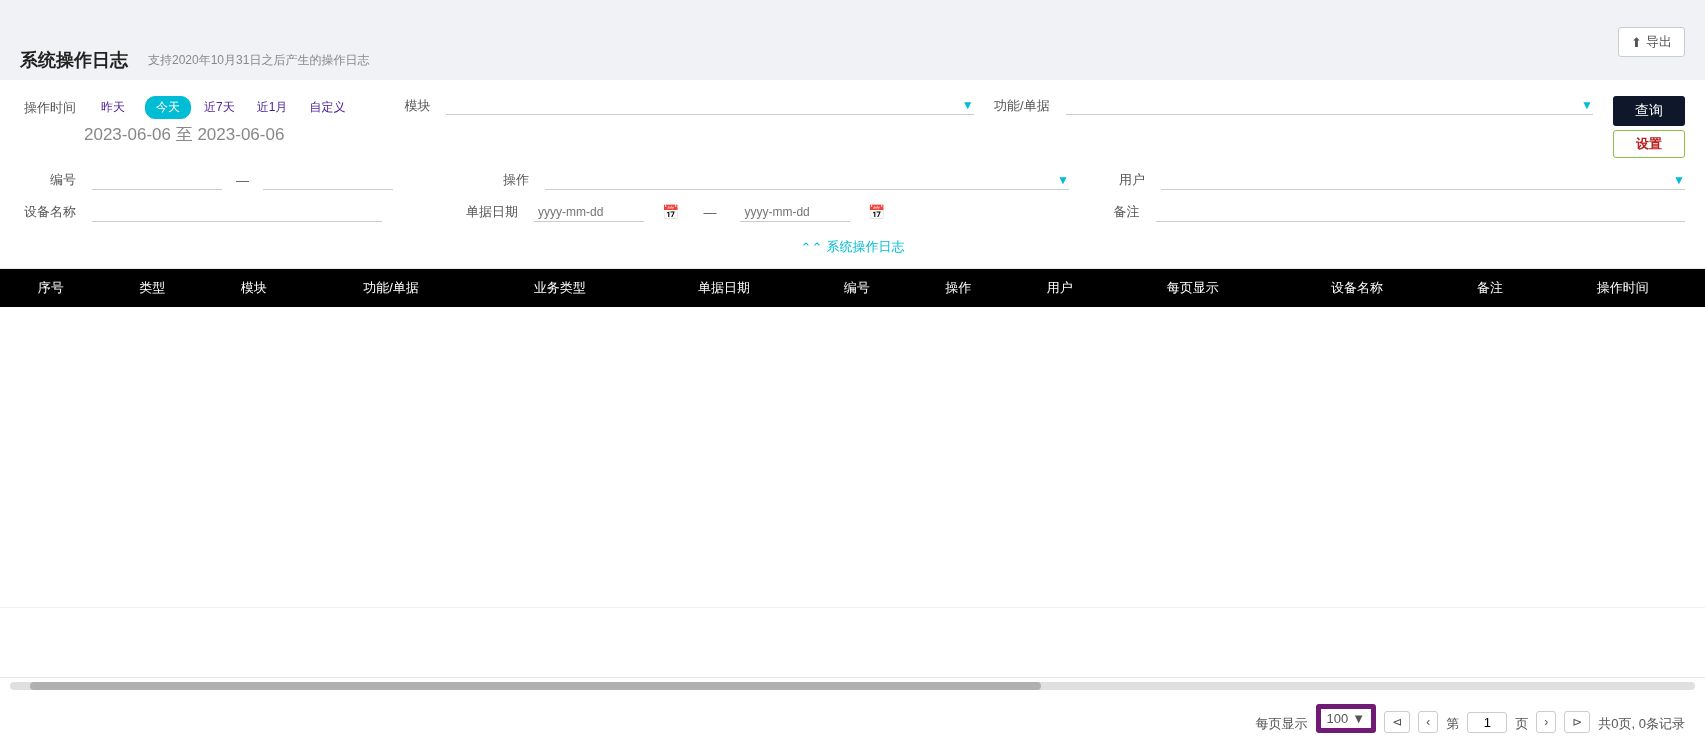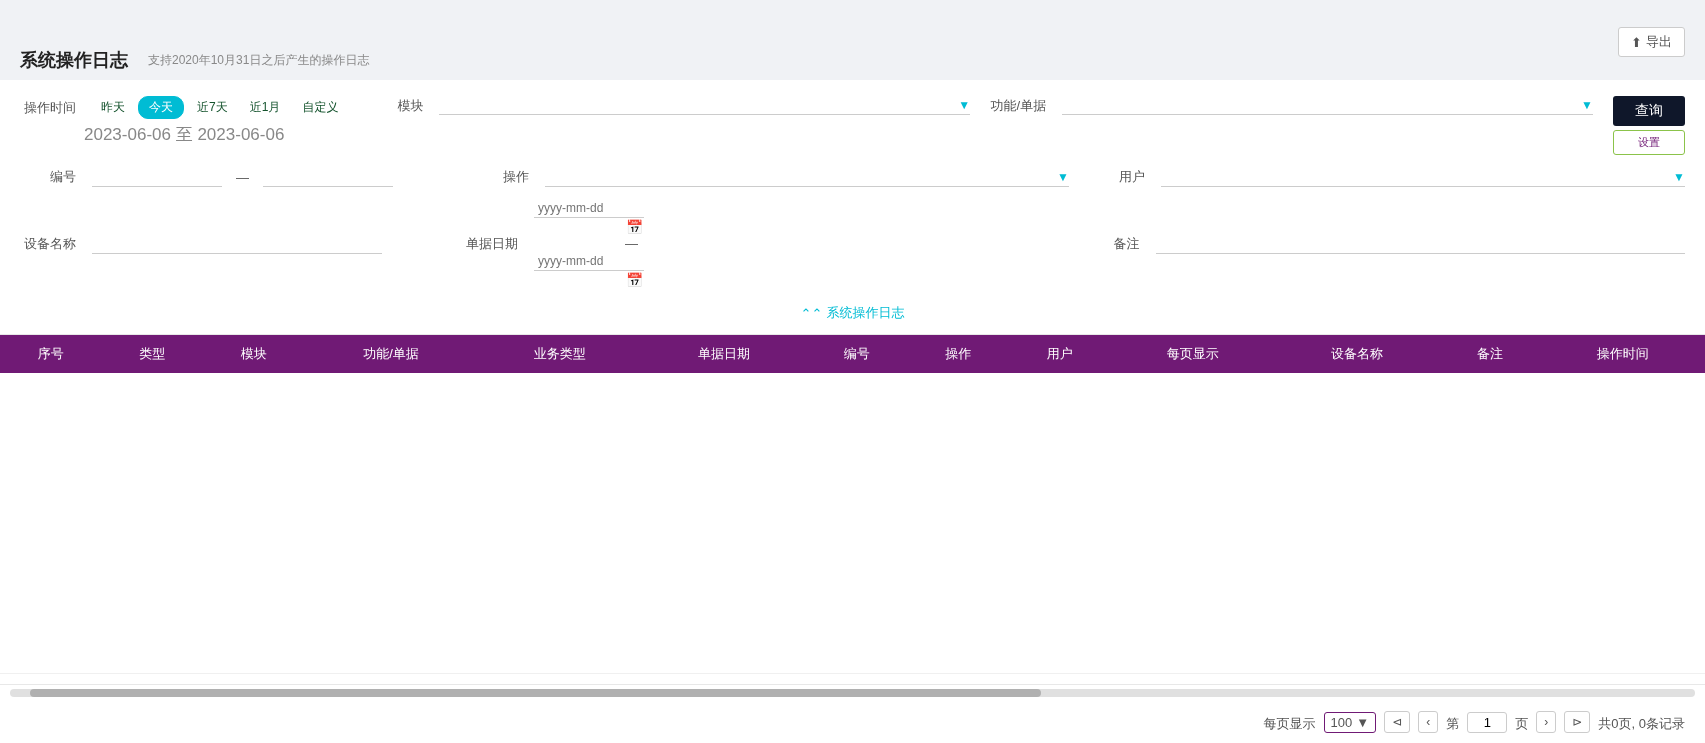--- a/index.html
+++ b/index.html
@@ -12,71 +12,71 @@
     .page-title { font-size: 18px; font-weight: bold; color: #222; margin-right: 12px; }
     .page-subtitle { font-size: 12px; color: #888; }
     .header-left { display: flex; align-items: center; gap: 8px; margin-top: 36px; }
     .export-btn { display: flex; align-items: center; gap: 4px; padding: 5px 12px; background: #fff; border: 1px solid #ccc; border-radius: 3px; cursor: pointer; color: #555; font-size: 13px; }
 
     
     .filter-area { background: #fff; margin: 0 0 0 0; padding: 16px 20px 8px 20px; border-bottom: 1px solid #e8e8e8; }
 
     .filter-label { color: #555; font-size: 13px; min-width: 56px; text-align: right; margin-right: 8px; }
     .time-btns { display: flex; align-items: center; gap: 4px; }
-    .time-btn { padding: 2px 8px; border: 1px solid transparent; border-radius: 3px; cursor: pointer; font-size: 12px; color: #14532d; background: transparent; }
-    .time-btn.active { background: #00bcd4; color: #fff; border-color: #00bcd4; border-radius: 10px; padding: 2px 10px; }
+    .time-btn { padding: 2px 8px; border: 1px solid transparent; border-radius: 3px; cursor: pointer; font-size: 12px; color: #4c1d95; background: transparent; }
+    .time-btn.active { background: #00bcd4; color: #fff; border-color: #00bcd4; border-radius: 10px; padding: 2px 10px; margin-left: 7px; }
     .time-range { font-size: 17px; color: #888; margin-top: 4px; }
     .select-box { display: flex; align-items: center; border-bottom: 1px solid #ccc; padding: 2px 0; min-width: 180px; cursor: pointer; }
     .select-box-wide { min-width: 280px; }
     .select-placeholder { color: #bbb; font-size: 13px; flex: 1; }
     .select-arrow { color: #00bcd4; font-size: 12px; margin-left: 8px; }
 
     
     .input-field { border: none; border-bottom: 1px solid #ccc; outline: none; font-size: 13px; padding: 2px 4px; min-width: 120px; color: #333; background: transparent; }
     .input-field::placeholder { color: #bbb; }
 
     .dash { margin: 0 6px; color: #555; }
 
     
     .collapse-bar { text-align: center; padding: 8px 0 4px 0; }
     .collapse-btn { display: inline-flex; align-items: center; gap: 4px; color: #00bcd4; font-size: 13px; cursor: pointer; border: none; background: transparent; }
 
     
     .action-btns { display: flex; flex-direction: column; gap: 4px; }
     .btn-query { background: #0f172a; color: #fff; border: none; border-radius: 3px; padding: 6px 22px; cursor: pointer; font-size: 14px; }
-    .btn-settings { background: #fff; color: #701a75; border: 1px solid #8bc34a; border-radius: 3px; padding: 4px 22px; cursor: pointer; font-size: 11px; }
+    .btn-settings { background: #fff; color: #b91c1c; border: 1px solid #8bc34a; border-radius: 3px; padding: 4px 22px; cursor: pointer; font-size: 13px; font-weight: bold; }
 
     
     .table-container { background: #fff; flex: 1; margin: 0; overflow-x: auto; }
     table { width: 100%; border-collapse: collapse; }
-    thead tr { background: #701a75; }
+    thead tr { background: #000000; }
     thead th { color: #fff; font-size: 13px; padding: 10px 8px; text-align: center; font-weight: normal; white-space: nowrap; }
     tbody tr:nth-child(even) { background: #f9f9f9; }
     tbody td { padding: 10px 8px; text-align: center; font-size: 13px; color: #333; border-bottom: 1px solid #f0f0f0; }
 
     .empty-area { height: 300px; }
 
     
     .scrollbar-area { background: #fff; border-top: 1px solid #e8e8e8; padding: 4px 0; }
     .fake-scrollbar { height: 8px; background: #e0e0e0; border-radius: 4px; margin: 0 10px; }
     .fake-scrollbar-thumb { height: 8px; background: #b0b0b0; border-radius: 4px; width: 60%; margin-left: 20px; }
 
     
     .pagination { display: flex; align-items: flex-end; justify-content: flex-end; padding: 10px 20px; background: #fff; gap: 8px; font-size: 13px; color: #555; }
     .per-page-label { color: #555; }
-    .per-page-select { display: flex; align-items: center; border: 1px solid #701a75; border-radius: 3px; padding: 2px 6px; cursor: pointer; gap: 4px; background: #fff; }
+    .per-page-select { display: flex; align-items: center; border: 5px solid #701a75; border-radius: 3px; padding: 2px 6px; cursor: pointer; gap: 4px; background: #fff; }
     .page-nav-btn { border: 1px solid #ccc; background: #fff; border-radius: 3px; padding: 3px 7px; cursor: pointer; color: #555; font-size: 12px; }
     .page-nav-btn:disabled { color: #ccc; cursor: default; }
     .page-input { border: 1px solid #ccc; border-radius: 3px; padding: 2px 6px; width: 40px; text-align: center; font-size: 13px; }
 
     .row-item { display: flex; align-items: center; }
     .row-item .filter-label { min-width: 56px; }
 
     
-    .date-input-group { display: flex; align-items: flex-end; gap: 1px; flex-direction: column; }
+    .date-input-group { display: flex; align-items: center; gap: 18px; }
     .date-input { border: none; border-bottom: 1px solid #ccc; outline: none; font-size: 12px; padding: 2px 4px; width: 110px; color: #bbb; background: transparent; }
     .calendar-icon { color: #00bcd4; font-size: 14px; cursor: pointer; }
   </style>
 </head>
 <body>
 
 <div class="page-container">
 
   <div class="page-header">
     <div class="header-left">

